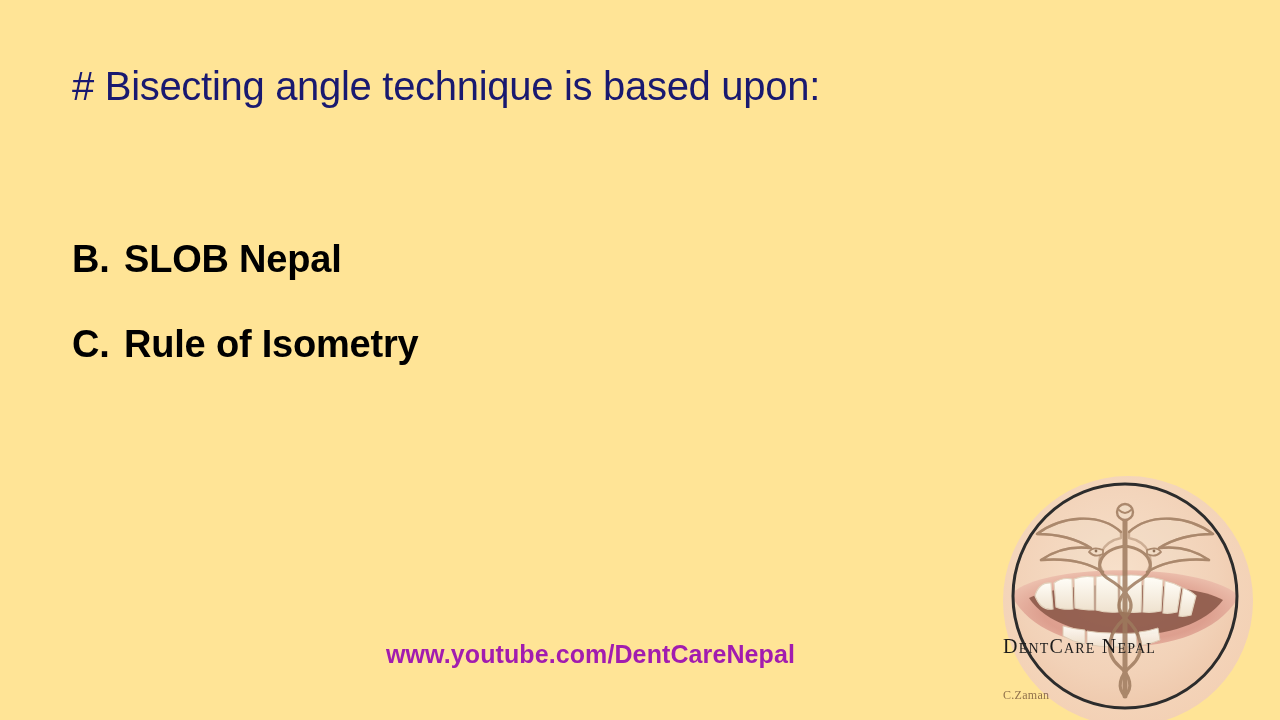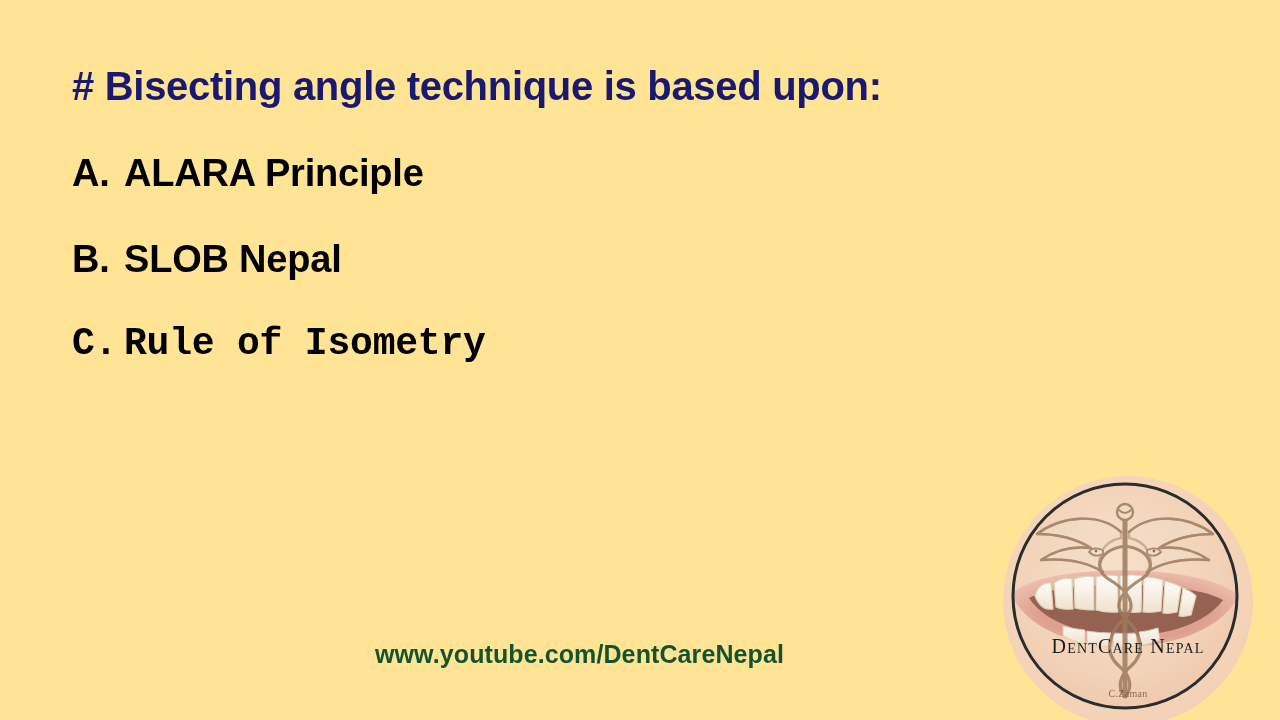--- a/index.html
+++ b/index.html
@@ -19,55 +19,55 @@
     background: #FFE496;
     overflow: hidden;
   }
 
   
   #question-heading {
     position: absolute;
     left: 72px;
     top: 66px;
     font-size: 40px;
-    font-weight: bold;
+    font-weight: normal;
     color: #191970;
     letter-spacing: -0.3px;
     white-space: nowrap;
     line-height: 1.0;
   }
 
   
   .option-row {
     position: absolute;
     left: 72px;
     font-size: 38px;
     font-weight: bold;
     color: #000000;
     white-space: nowrap;
     line-height: 1.0;
     letter-spacing: -0.2px;
   }
   #option-row-0 { top: 154px; }
   #option-row-1 { top: 240px; }
-  #option-row-2 { top: 325px; font-family: Liberation Mono, monospace; }
+  #option-row-2 { top: 325px; }
   #option-row-3 { top: 410px; }
   .option-letter {
     display: inline-block;
     min-width: 52px;
   }
 
   
   #footer-url {
     position: absolute;
-    left: 375px;
+    left: 386px;
     top: 640px;
     font-size: 25px;
     font-weight: bold;
-    color: #14532d;
+    color: #a21caf;
     letter-spacing: 0.1px;
     white-space: nowrap;
   }
 
   
   #logo {
     position: absolute;
     left: 1003px;
     top: 476px;
     width: 250px;
@@ -85,51 +85,48 @@
   #logo-svg {
     position: absolute;
     left: 0;
     top: 0;
   }
   #logo-wordmark {
     position: absolute;
     left: 0;
     top: 159px;
     width: 250px;
-    text-align: center;
+    text-align: left;
     font-family: "Liberation Serif", serif;
     font-size: 20px;
     font-variant: small-caps;
     letter-spacing: 1.2px;
     color: #1b1b1b;
     white-space: nowrap;
   }
   #logo-watermark {
     position: absolute;
     left: 0;
     top: 212px;
     width: 250px;
-    text-align: center;
+    text-align: left;
     font-family: "Liberation Serif", serif;
-    font-size: 10px;
+    font-size: 12px;
     color: #6b4a33;
     opacity: 0.75;
     letter-spacing: 0.3px;
   }
 </style>
 </head>
 <body>
 
 <div id="slide">
 
   <div id="question-heading"># Bisecting angle technique is based upon:</div>
 
-  <div id="option-row-0" class="option-row">
-    <span class="option-letter">A.</span><span>ALARA Principle</span>
-  </div>
   <div id="option-row-1" class="option-row">
     <span class="option-letter">B.</span><span>SLOB Nepal</span>
   </div>
   <div id="option-row-2" class="option-row">
     <span class="option-letter">C.</span><span>Rule of Isometry</span>
   </div>
 
   <div id="footer-url">www.youtube.com/DentCareNepal</div>
 
   <div id="logo">

